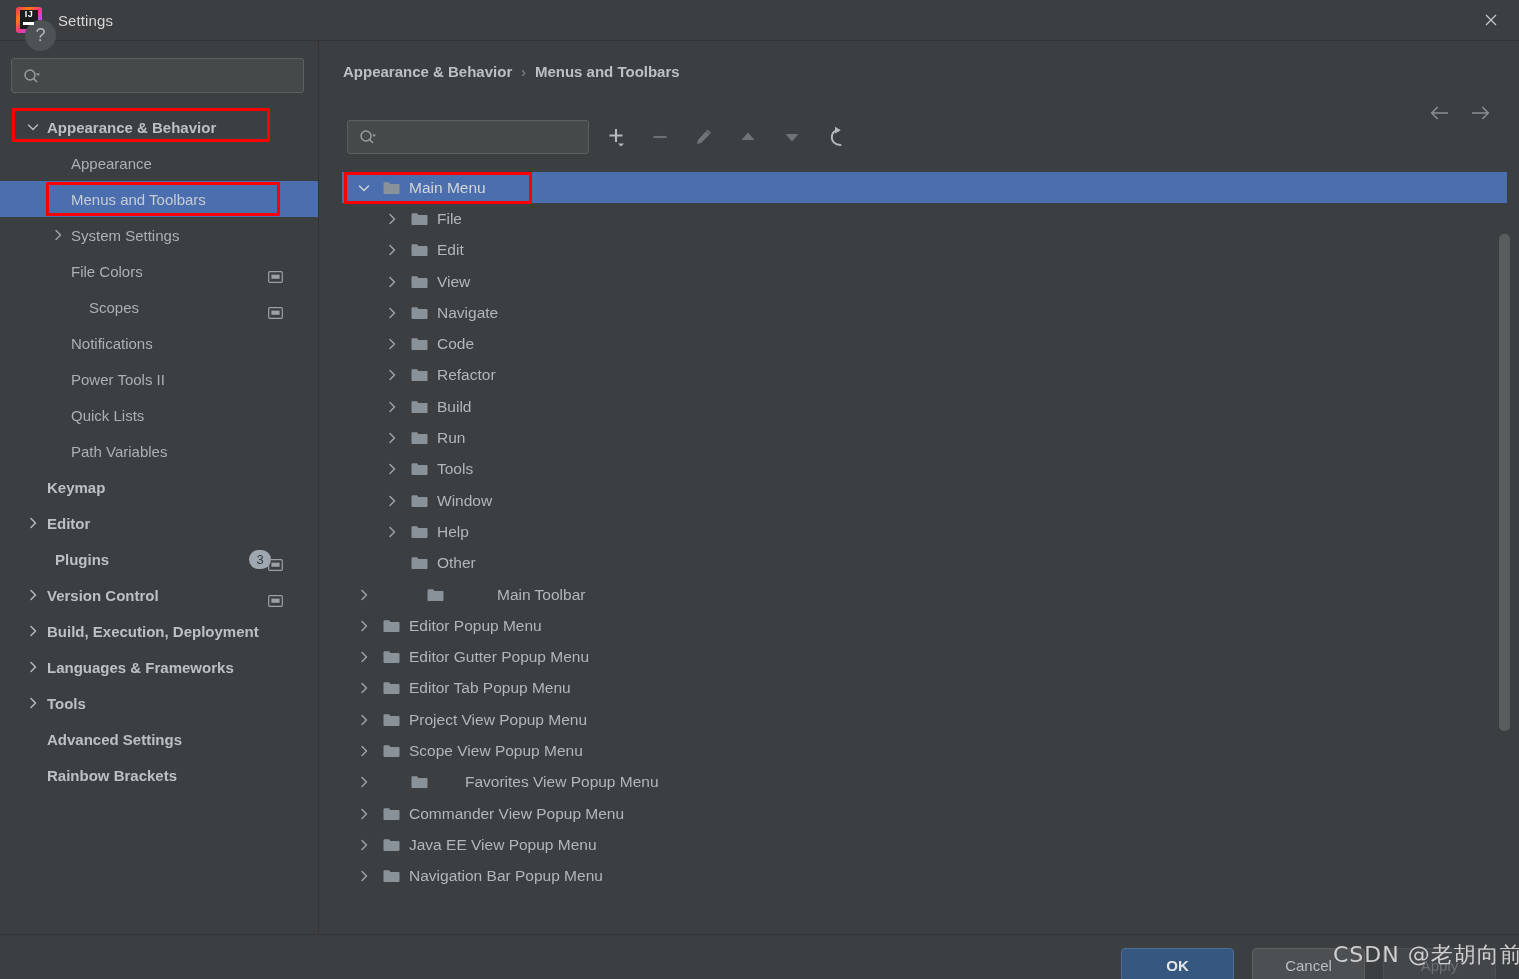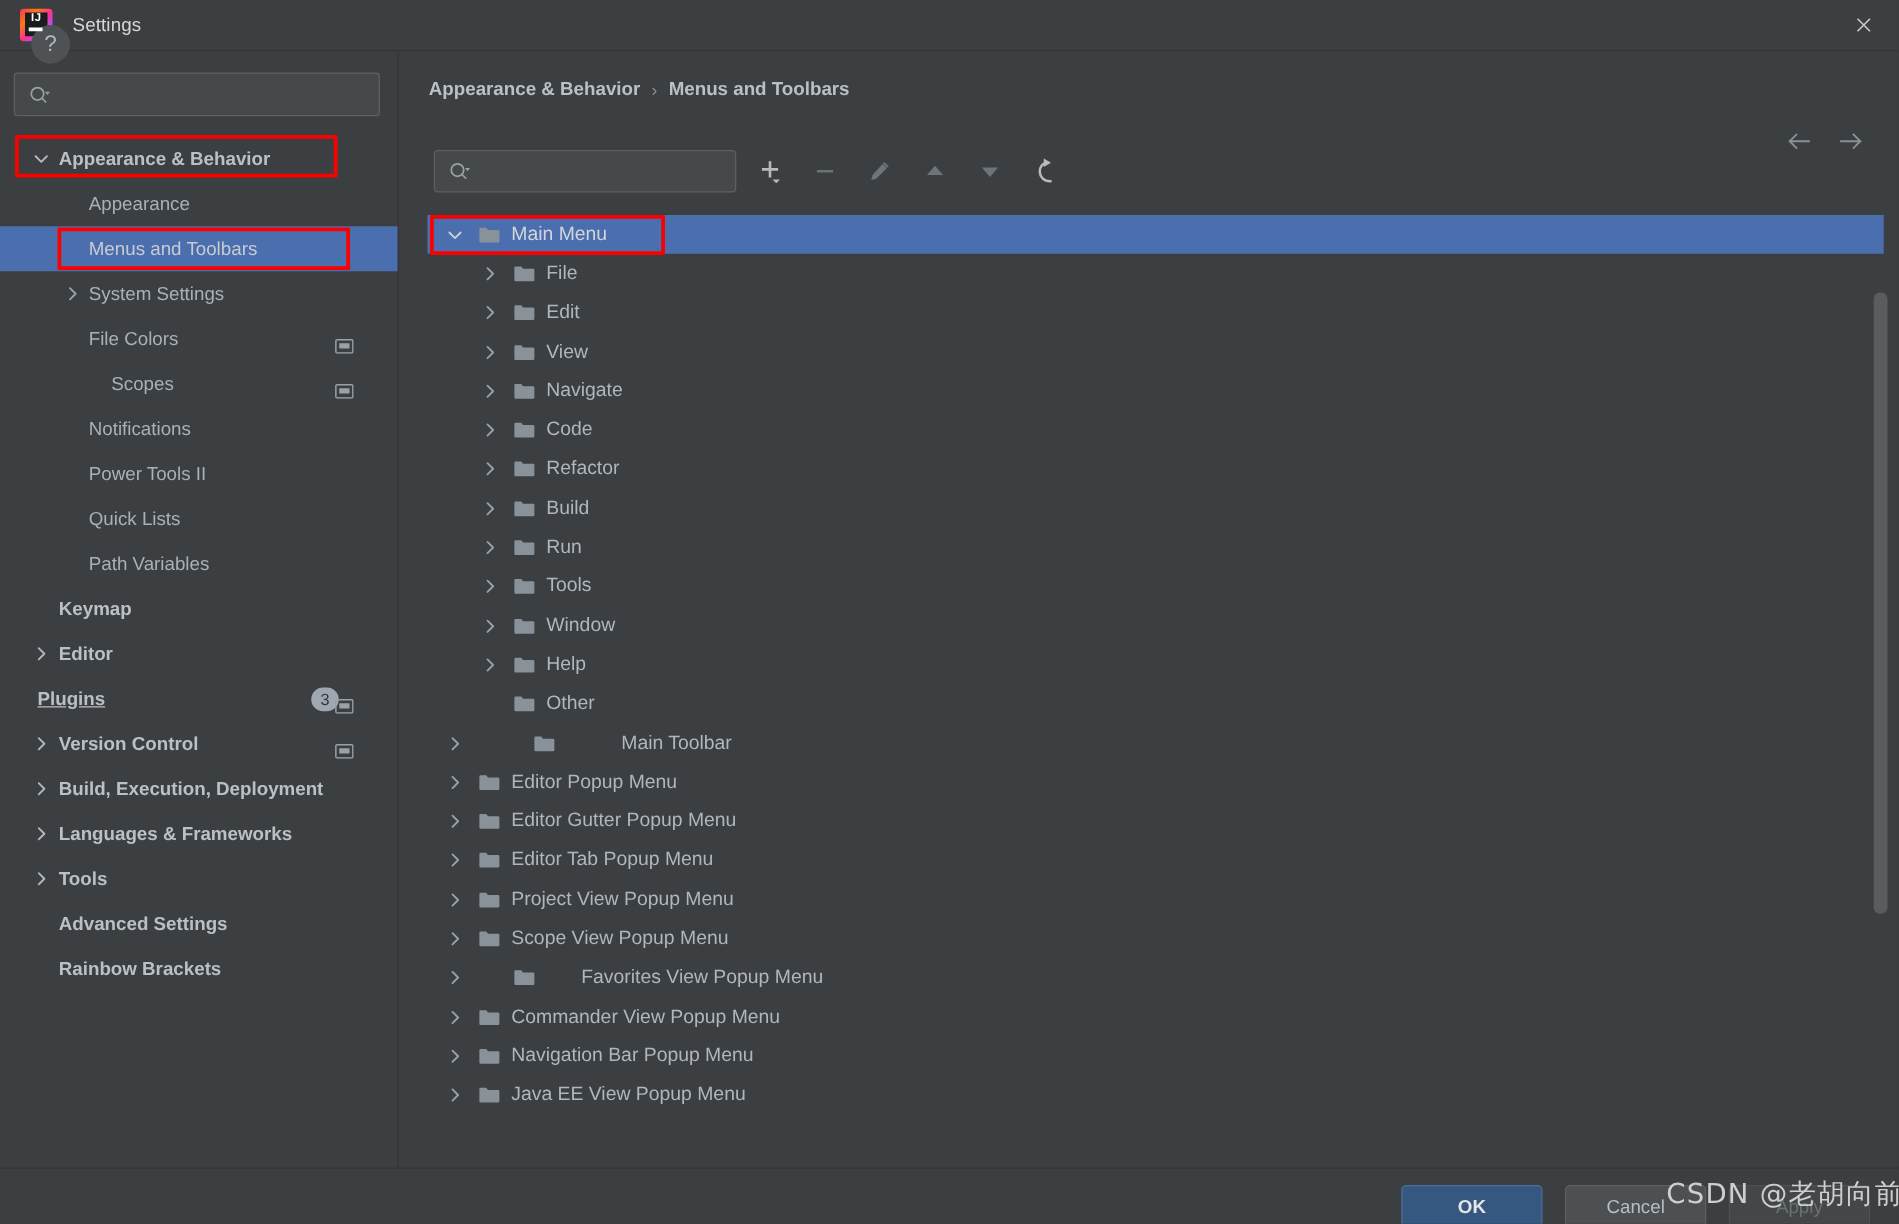--- a/index.html
+++ b/index.html
@@ -377,21 +377,21 @@
         </div>
         <div class="nav-row bold">
           <span class="nav-chevron" style="left: 25px;">
             <svg width="16" height="16" viewBox="0 0 16 16">
               <path d="M6 3.5 L10.5 8 L6 12.5" stroke="#b3b8bc" stroke-width="1.5" fill="none" stroke-linecap="round" stroke-linejoin="round"></path>
             </svg>
           </span>
           <span class="nav-label" style="left: 47px;">Editor</span>
         </div>
         <div class="nav-row bold">
-          <span class="nav-label" style="left: 30px; text-decoration: underline;">Plugins</span>
+          <span class="nav-label" style="left: 55px;">Plugins</span>
           <span class="nav-badge">3</span>
           <span style="position: absolute; right: 18px; display: flex;">
             <svg class="nav-proj-icon" width="15" height="12" viewBox="0 0 15 12">
               <rect x="0.7" y="0.7" width="13.6" height="10.6" rx="1" stroke="#9aa1a7" stroke-width="1.2" fill="none"></rect>
               <rect x="3.4" y="3.6" width="8.2" height="4.2" fill="#9aa1a7"></rect>
             </svg>
           </span>
         </div>
         <div class="nav-row bold">
           <span class="nav-chevron" style="left: 25px;">
@@ -782,34 +782,34 @@
           <span class="tree-chevron">
             <svg width="16" height="16" viewBox="0 0 16 16">
               <path d="M6 3.5 L10.5 8 L6 12.5" stroke="#9ba1a6" stroke-width="1.5" fill="none" stroke-linecap="round" stroke-linejoin="round"></path>
             </svg>
           </span>
           <span style="margin-left: 9px; display: flex;">
             <svg class="folder-icon" width="17" height="14" viewBox="0 0 17 14">
               <path d="M0.5 2.2 A1 1 0 0 1 1.5 1.2 L6 1.2 L7.4 3 L15.5 3 A1 1 0 0 1 16.5 4 L16.5 12 A1 1 0 0 1 15.5 13 L1.5 13 A1 1 0 0 1 0.5 12 Z" fill="#8a9299"></path>
             </svg>
           </span>
+          <span class="tree-label">Java EE View Popup Menu</span>
+        </div>
+        <div class="tree-row" style="padding-left: 12px;">
+          <span class="tree-chevron">
+            <svg width="16" height="16" viewBox="0 0 16 16">
+              <path d="M6 3.5 L10.5 8 L6 12.5" stroke="#9ba1a6" stroke-width="1.5" fill="none" stroke-linecap="round" stroke-linejoin="round"></path>
+            </svg>
+          </span>
+          <span style="margin-left: 9px; display: flex;">
+            <svg class="folder-icon" width="17" height="14" viewBox="0 0 17 14">
+              <path d="M0.5 2.2 A1 1 0 0 1 1.5 1.2 L6 1.2 L7.4 3 L15.5 3 A1 1 0 0 1 16.5 4 L16.5 12 A1 1 0 0 1 15.5 13 L1.5 13 A1 1 0 0 1 0.5 12 Z" fill="#8a9299"></path>
+            </svg>
+          </span>
           <span class="tree-label">Navigation Bar Popup Menu</span>
-        </div>
-        <div class="tree-row" style="padding-left: 12px;">
-          <span class="tree-chevron">
-            <svg width="16" height="16" viewBox="0 0 16 16">
-              <path d="M6 3.5 L10.5 8 L6 12.5" stroke="#9ba1a6" stroke-width="1.5" fill="none" stroke-linecap="round" stroke-linejoin="round"></path>
-            </svg>
-          </span>
-          <span style="margin-left: 9px; display: flex;">
-            <svg class="folder-icon" width="17" height="14" viewBox="0 0 17 14">
-              <path d="M0.5 2.2 A1 1 0 0 1 1.5 1.2 L6 1.2 L7.4 3 L15.5 3 A1 1 0 0 1 16.5 4 L16.5 12 A1 1 0 0 1 15.5 13 L1.5 13 A1 1 0 0 1 0.5 12 Z" fill="#8a9299"></path>
-            </svg>
-          </span>
-          <span class="tree-label">Java EE View Popup Menu</span>
         </div>
       </div>
 
     <div id="tree-scrollbar">
       <div id="tree-scrollbar-thumb"></div>
     </div>
   </div>
 
   <div id="footer"></div>
   <div id="help-btn">?</div>

